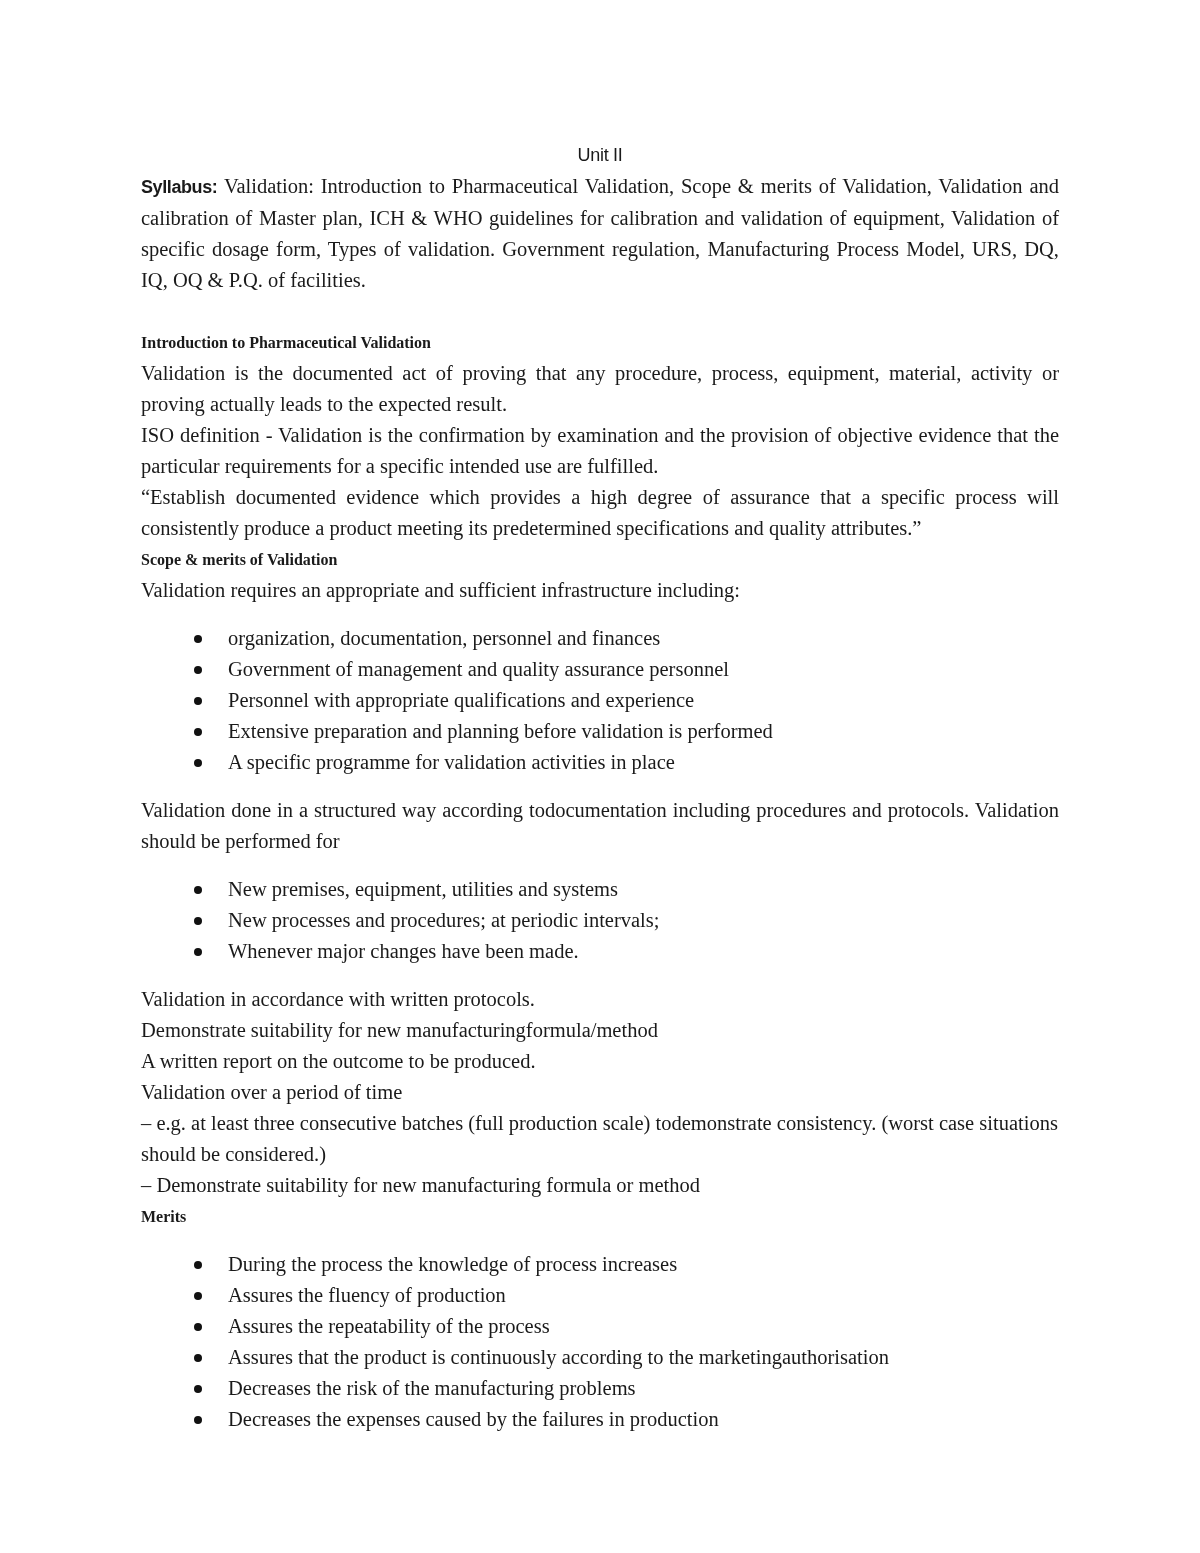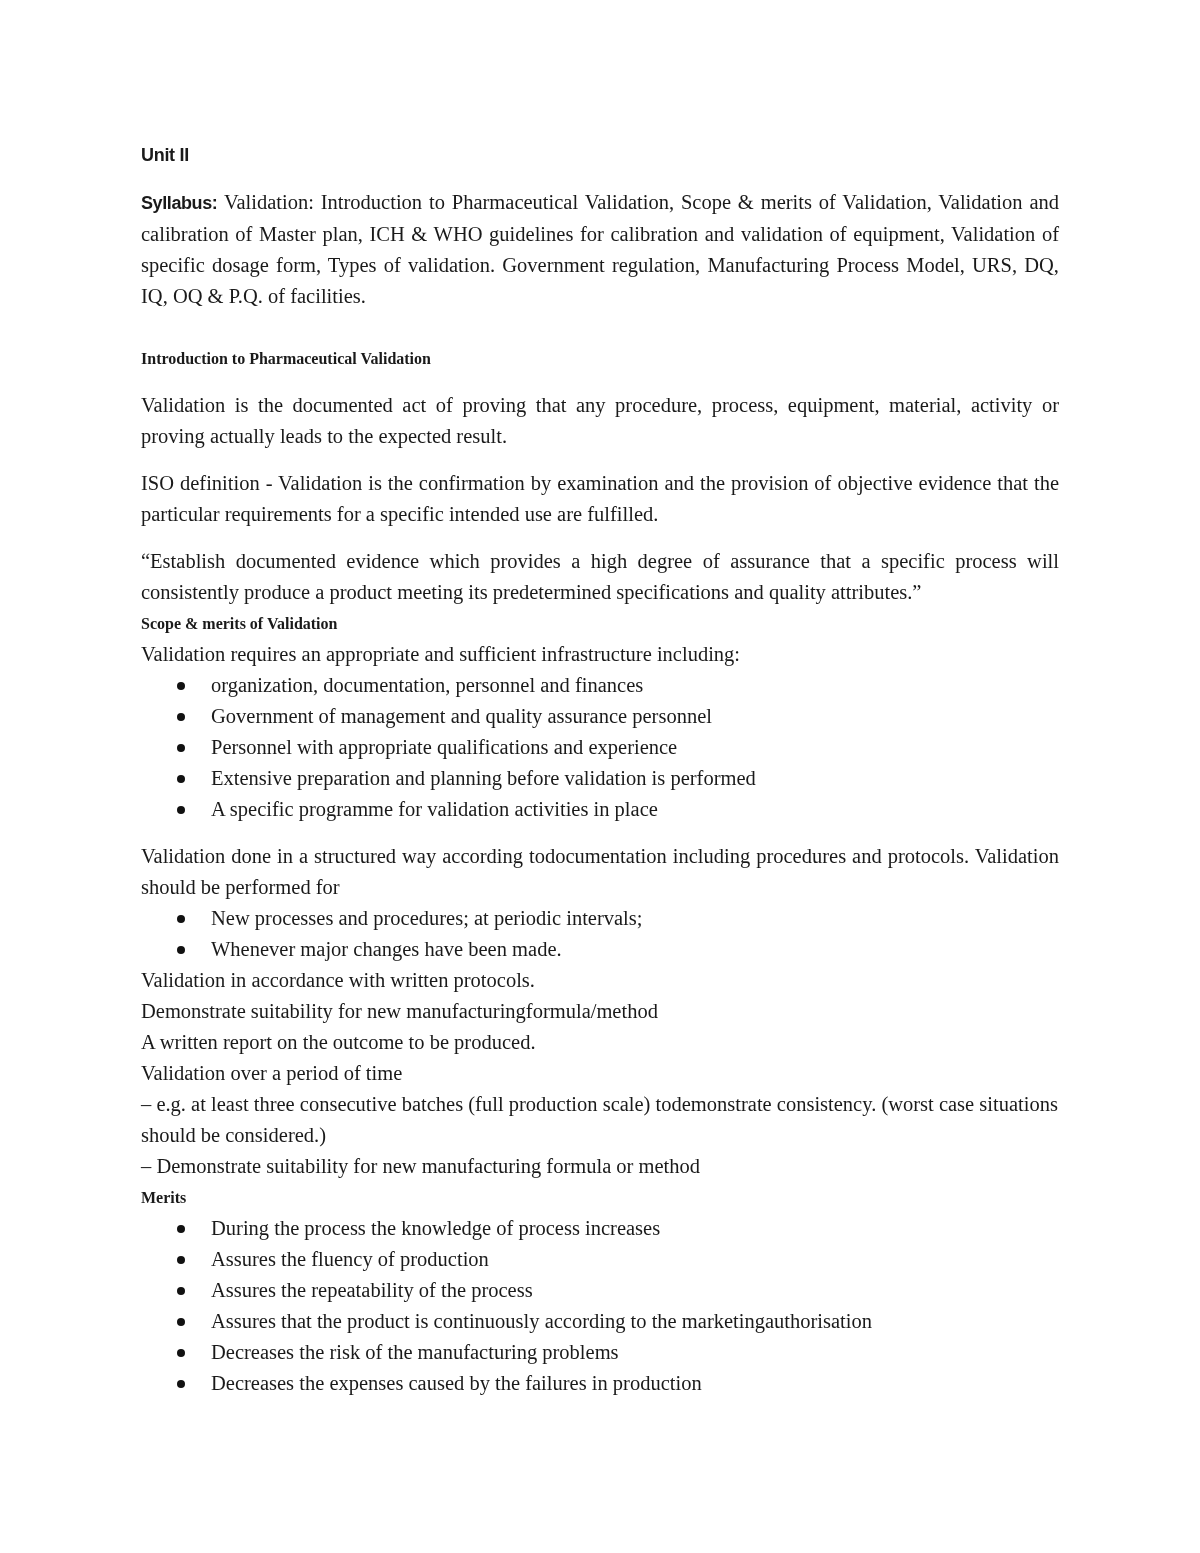--- a/index.html
+++ b/index.html
@@ -4,31 +4,31 @@
 <style>
   html, body { margin: 0; padding: 0; background: #ffffff; }
   body { width: 1200px; height: 1553px; position: relative; overflow: hidden; }
   .page {
     position: absolute; left: 141px; top: 140px; width: 918px;
     font-family: "Liberation Serif", "DejaVu Serif", serif;
     font-size: 20.5px; line-height: 31px; color: #1a1a1a;
   }
   .unit {
     font-family: "Liberation Sans", "DejaVu Sans", sans-serif;
-    font-weight: bold; font-size: 18px; line-height: 31px; letter-spacing: -0.3px;
+    font-weight: normal; font-size: 18px; line-height: 31px; letter-spacing: -0.3px; text-align: center;
   }
   .syl-label {
     font-family: "Liberation Sans", "DejaVu Sans", sans-serif;
     font-weight: bold; font-size: 18px; letter-spacing: -0.4px;
   }
   p { margin: 0; }
-  .justify { text-align: justify; margin-top: 16px; }
+  .justify { text-align: justify; }
   .gap { height: 31px; }
   h2 { margin: 0; font-size: 16px; font-weight: bold; line-height: 31px; }
-  ul { margin: 0; padding: 0; list-style: none; }
+  ul { margin: 17px; padding: 0; list-style: none; }
   ul li { position: relative; padding-left: 70px; line-height: 31px; }
   ul li .bullet {
     position: absolute; left: 36px; top: 12px; width: 8px; height: 8px;
     border-radius: 50%; background: #111;
   }
 </style>
 </head>
 <body>
 
 <div class="page">
@@ -45,20 +45,21 @@
   <p>Validation requires an appropriate and sufficient infrastructure including:</p>
   <ul>
     <li><span class="bullet"></span><span>organization, documentation, personnel and finances</span></li>
     <li><span class="bullet"></span><span>Government of management and quality assurance personnel</span></li>
     <li><span class="bullet"></span><span>Personnel with appropriate qualifications and experience</span></li>
     <li><span class="bullet"></span><span>Extensive preparation and planning before validation is performed</span></li>
     <li><span class="bullet"></span><span>A specific programme for validation activities in place</span></li>
   </ul>
   <p class="justify">Validation done in a structured way according todocumentation including procedures and protocols. Validation should be performed for</p>
   <ul>
+    <li><span class="bullet"></span><span>New premises, equipment, utilities and systems</span></li>
     <li><span class="bullet"></span><span>New processes and procedures; at periodic intervals;</span></li>
     <li><span class="bullet"></span><span>Whenever major changes have been made.</span></li>
   </ul>
   <p>Validation in accordance with written protocols.</p>
   <p>Demonstrate suitability for new manufacturingformula/method</p>
   <p>A written report on the outcome to be produced.</p>
   <p>Validation over a period of time</p>
   <p>– e.g. at least three consecutive batches (full production scale) todemonstrate consistency. (worst case situations should be considered.)</p>
   <p>– Demonstrate suitability for new manufacturing formula or method</p>
 

